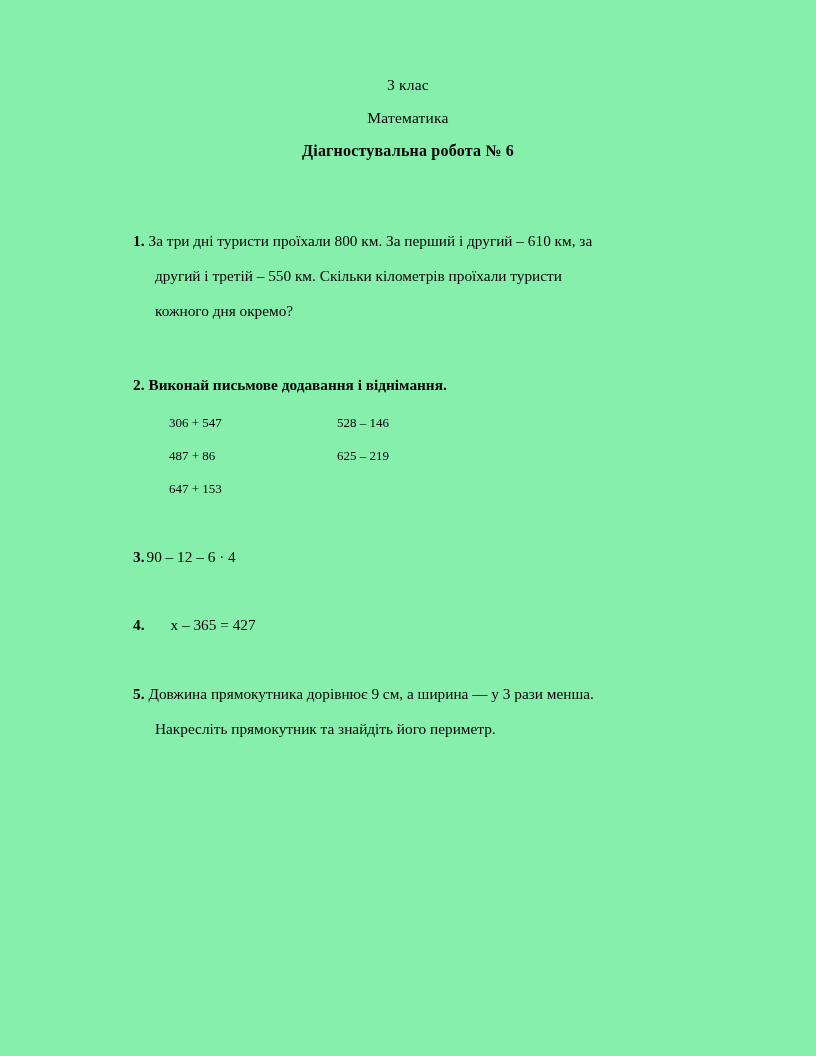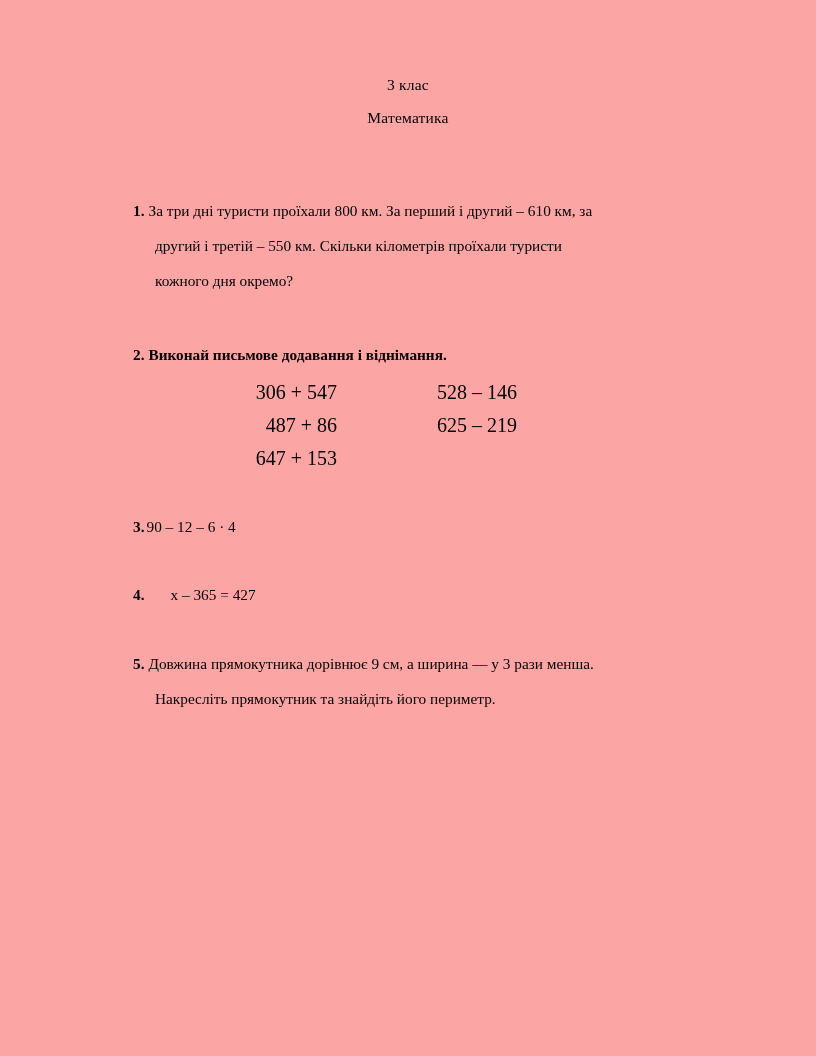--- a/index.html
+++ b/index.html
@@ -12,21 +12,21 @@
     height: 1056px;
     position: relative;
     font-family: "Liberation Serif", "DejaVu Serif", serif;
     color: #000000;
     -webkit-font-smoothing: antialiased;
   }
 
   .page {
     position: absolute;
     inset: 0;
-    background: #fca5a5;
+    background: #86efac;
   }
 
   
   .title-block {
     position: absolute;
     left: 0;
     right: 0;
     top: 68px;
     text-align: center;
   }
@@ -37,21 +37,21 @@
   }
   .title-line.bold {
     font-weight: bold;
     font-size: 16px;
   }
 
   
   .tasks {
     position: absolute;
     left: 133px;
-    top: 193px;
+    top: 223px;
     width: 560px;
   }
 
   .task {
     position: relative;
     font-size: 15.3px;
     line-height: 35px;
   }
 
   .task-num {
@@ -85,22 +85,21 @@
   #task-2 .task-heading .task-num { margin-right: 4px; }
 
   
   .math-grid {
     margin-top: 4px;
     padding-left: 36px;
   }
   .math-row {
     display: flex;
     line-height: 33px;
-    font-size: 20px;
-    text-align: right;
+    font-size: 13px;
   }
   .math-cell {
     white-space: pre;
   }
   .math-cell.col-a { width: 168px; }
   .math-cell.col-b { width: 180px; }
 
   
   #task-3 { margin-top: 34px; font-family: Liberation Serif, serif; }
   #task-3 .task-num { margin-right: 2px; }
@@ -116,20 +115,21 @@
   .nowrap { white-space: nowrap; }
 </style>
 </head>
 <body>
 
 <div class="page">
 
   <div class="title-block">
     <div class="title-line">3 клас</div>
     <div class="title-line">Математика</div>
+    <div class="title-line bold">Діагностувальна робота № 6</div>
   </div>
 
   <div class="tasks">
 
     <div class="task" id="task-1">
       <div class="para">
         <span class="task-num">1.</span><span class="task-body">За три дні туристи проїхали 800 км. За перший і другий – 610 км, за другий і третій – 550 км. Скільки кілометрів проїхали туристи кожного дня окремо?</span>
       </div>
     </div>
 

